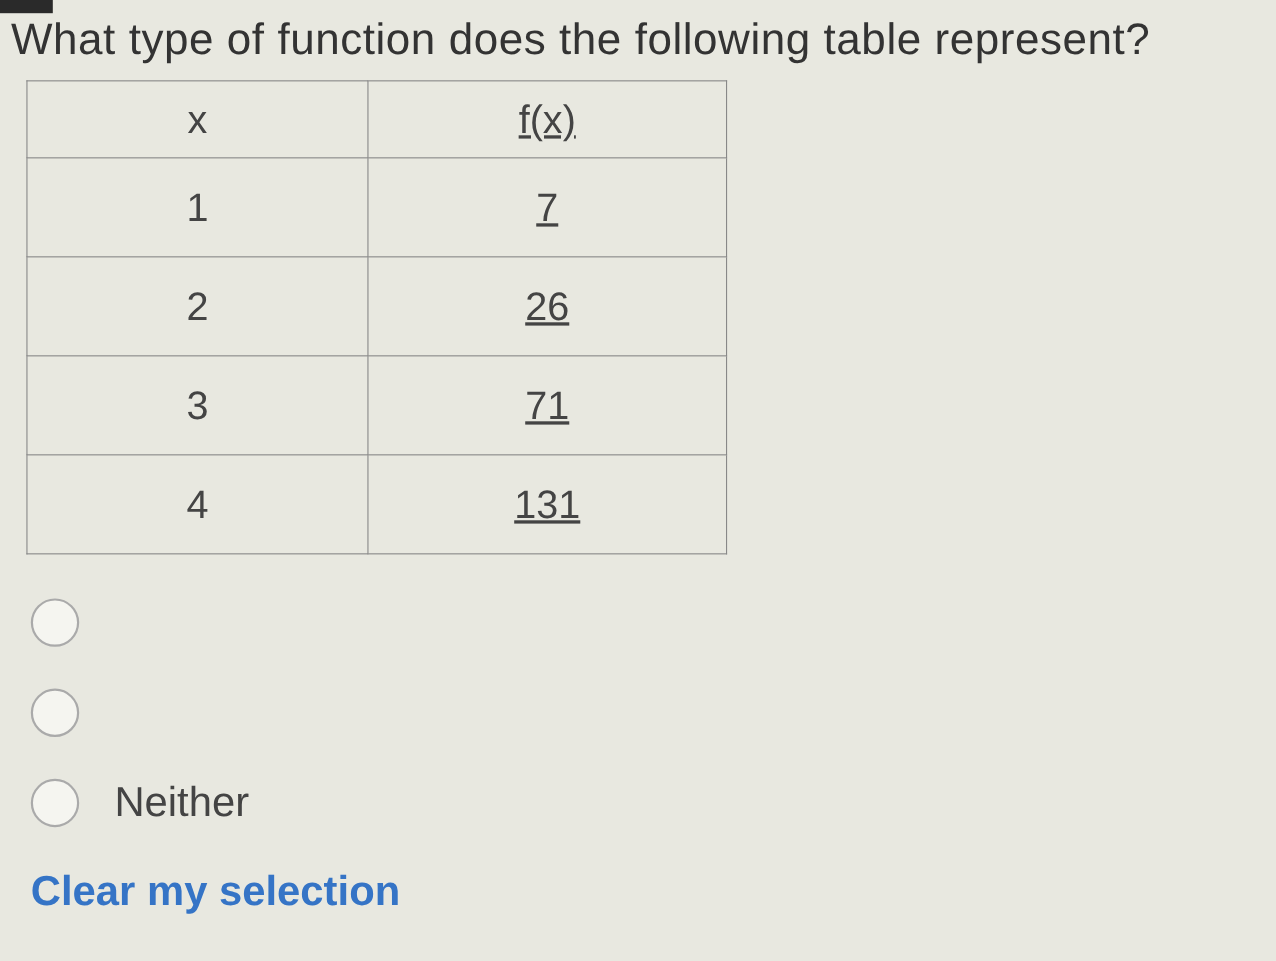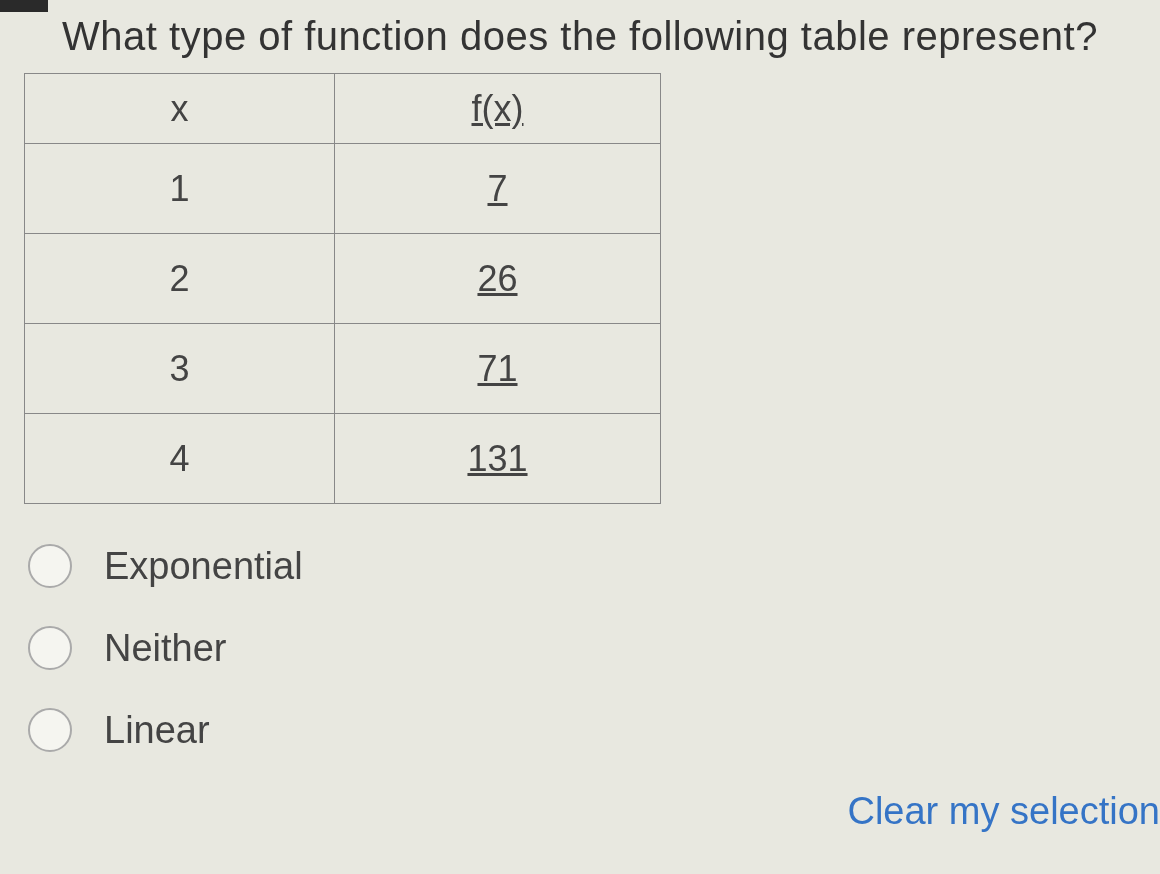--- a/index.html
+++ b/index.html
@@ -25,21 +25,20 @@
     }
     .content {
       padding: 8px 0 0 0;
     }
     .question-text {
       font-size: 40px;
       color: #333;
       padding: 6px 10px 10px 10px;
       font-weight: 400;
       letter-spacing: 0.5px;
-      text-align: center;
     }
     .table-container {
       margin-left: 24px;
       margin-top: 4px;
     }
     table {
       border-collapse: collapse;
       background: transparent;
     }
     td, th {
@@ -86,22 +85,21 @@
       font-size: 38px;
       color: #444;
       font-weight: 400;
     }
     .clear-selection {
       font-size: 38px;
       color: #3574c6;
       margin-left: 28px;
       margin-top: 20px;
       cursor: pointer;
-      font-weight: 400;
-      text-align: right;
+      font-weight: 700;
     }
   </style>
 </head>
 <body>
 
 <div class="dark-bar"></div>
 
 <div class="content">
   <div class="question-text">What type of function does the following table represent?</div>
 
@@ -128,26 +126,24 @@
         <td class="col-x">4</td>
         <td class="col-fx">131</td>
       </tr>
     </tbody>
       </table>
   </div>
 
   <div class="options">
     <div class="option-row">
       <div class="radio-circle"></div>
-      <div class="option-label">Exponential</div>
+    </div>
+    <div class="option-row">
+      <div class="radio-circle"></div>
     </div>
     <div class="option-row">
       <div class="radio-circle"></div>
       <div class="option-label">Neither</div>
-    </div>
-    <div class="option-row">
-      <div class="radio-circle"></div>
-      <div class="option-label">Linear</div>
     </div>
   </div>
 
   <div class="clear-selection">Clear my selection</div>
 </div>
 
 </body></html>

